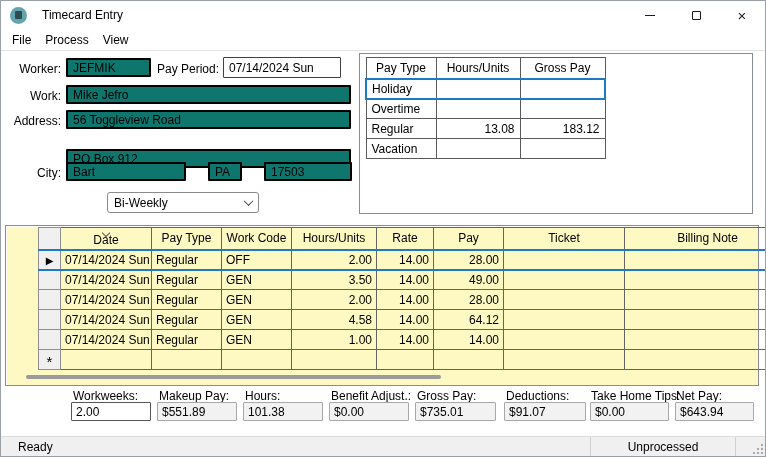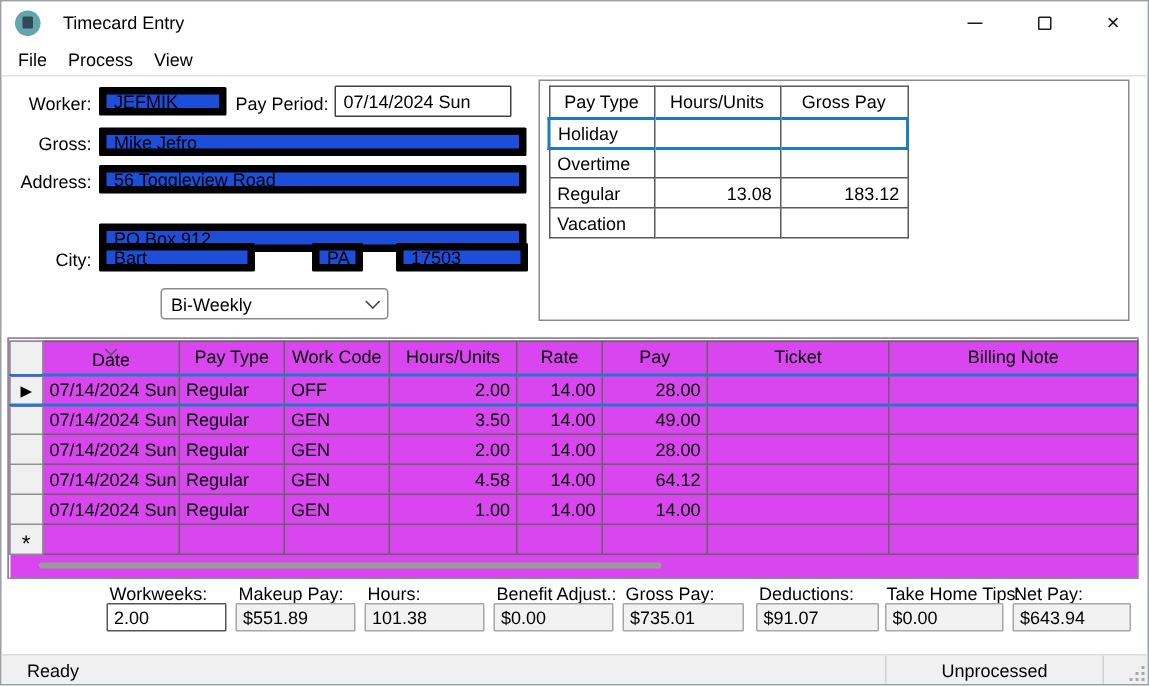--- a/index.html
+++ b/index.html
@@ -18,39 +18,39 @@
   .win-btn { width:46px; height:100%; display:flex; align-items:center; justify-content:center; color:#1a1a1a; }
   .glyph-min { width:10px; height:0; border-top:1px solid #1a1a1a; }
   .glyph-max { width:9px; height:9px; border:1px solid #1a1a1a; border-radius:1px; }
   .glyph-close { font-size:15px; line-height:1; }
   
   .menubar { position:absolute; left:0; top:28px; width:100%; height:22px; background:#fff; border-bottom:1px solid #e3e3e3; display:flex; align-items:center; padding-left:4px; }
   .menu-item { padding:2px 7px; }
   
   .flabel { position:absolute; text-align:right; white-space:nowrap; }
   .tbox {
-    position:absolute; height:19px; background:#1d4ed8; border:5px solid #000000; border-radius:1px;
+    position:absolute; height:19px; background:#0f766e; border:2px solid #000000; border-radius:1px;
     display:flex; align-items:center; padding:0 5px; white-space:nowrap; overflow:hidden;
   }
   .tbox.dark { background:#fff; border:1px solid #404040; height:21px; }
   .combo { position:absolute; height:21px; background:#fff; border:1px solid #8a8a8a; border-radius:3px; display:flex; align-items:center; padding:0 6px; }
   .combo .chev { margin-left:auto; width:7px; height:7px; border-right:1.4px solid #444; border-bottom:1.4px solid #444; transform:rotate(45deg) translate(-1px,-1px); }
   
   .panel { position:absolute; left:358px; top:52px; width:394px; height:161px; background:#fff;
     border:1px solid #898c95; box-shadow:inset 1px 1px 0 #fdfdfd; }
   .ptable { position:absolute; left:5px; top:3px; border-collapse:collapse; table-layout:fixed; }
   .ptable th, .ptable td { border:1px solid #5a5a5a; font-weight:normal; height:20px; padding:0 5px; white-space:nowrap; overflow:hidden; }
   .ptable th { height:21px; text-align:center; }
   .ptable td.num { text-align:right; }
   .ptable tr.selected td { border-top:2px solid #1f7ac6; border-bottom:2px solid #1f7ac6; }
   .ptable tr.selected td:first-child { border-left:2px solid #1f7ac6; }
   .ptable tr.selected td:last-child { border-right:2px solid #1f7ac6; }
   
-  .grid { position:absolute; left:4px; top:224px; width:754px; height:161px; background:#d946ef;
-    border:1px solid #898c95; box-shadow:inset 1px 1px 0 #fdfdfd; }
+  .grid { position:absolute; left:4px; top:224px; width:754px; height:161px; background:#fef9c3;
+    border:1px solid #898c95; box-shadow:inset 1px 1px 0 #fdfdfd;padding-left:32px; }
   .gtable { border-collapse:collapse; table-layout:fixed; width:752px; margin-top:1px; }
   .gtable th, .gtable td { border:1px solid #646464; font-weight:normal; height:20px; padding:0 4px; white-space:nowrap; overflow:hidden; }
   .gtable thead th { height:22px; text-align:center; border-bottom:1px solid #4a4a4a; position:relative; }
   .gtable .rowhdr { background:#f0f0f0; border:1px solid #8f8f8f; text-align:center; padding:0; }
   .gtable td.num { text-align:right; }
   .gtable tr.selected td { border-top:2px solid #1f7ac6; border-bottom:2px solid #1f7ac6; }
   .sort-caret { position:absolute; top:1px; left:50%; width:6px; height:6px; border-right:1.2px solid #555; border-bottom:1.2px solid #555; transform:translateX(-50%) rotate(45deg); }
   .date-hdr-wrap { position:relative; display:inline-block; padding-top:4px; }
   .row-marker { font-size:10px; line-height:1; }
   .newrow-marker { font-size:15px; line-height:8px; position:relative; top:3px; }
@@ -95,29 +95,29 @@
     <div class="menu-item">Process</div>
     <div class="menu-item">View</div>
   </div>
 
   <div class="flabel" style="left:10px; top:61px; width:50px;">Worker:</div>
   <div class="tbox" style="left:65px; top:57px; width:85px;">JEFMIK</div>
 
   <div class="flabel" style="left:150px; top:61px; width:68px;">Pay Period:</div>
   <div class="tbox dark" style="left:222px; top:56px; width:118px;">07/14/2024 Sun</div>
 
-  <div class="flabel" style="left:10px; top:88px; width:50px;">Gross:</div>
+  <div class="flabel" style="left:10px; top:88px; width:50px;">Work:</div>
   <div class="tbox" style="left:65px; top:84px; width:285px;">Mike Jefro</div>
 
   <div class="flabel" style="left:10px; top:113px; width:50px;">Address:</div>
   <div class="tbox" style="left:65px; top:109px; width:285px;">56 Toggleview Road</div>
   <div class="tbox" style="left:65px; top:135px; width:285px;margin-top:13px;">PO Box 912</div>
 
   <div class="flabel" style="left:10px; top:165px; width:50px;">City:</div>
-  <div class="tbox" style="left:65px; top:161px; width:104px;">Bart</div>
+  <div class="tbox" style="left:65px; top:161px; width:120px;">Bart</div>
   <div class="tbox" style="left:207px; top:161px; width:34px;">PA</div>
   <div class="tbox" style="left:263px; top:161px; width:88px;">17503</div>
 
   <div class="flabel" style="left:10px; top:196px; width:88px;margin-top:26px;">Pay Frequency:</div>
   <div class="combo" style="left:106px; top:191px; width:152px;">
     <span>Bi-Weekly</span>
     <span class="chev"></span>
   </div>
 
   <div class="panel">

